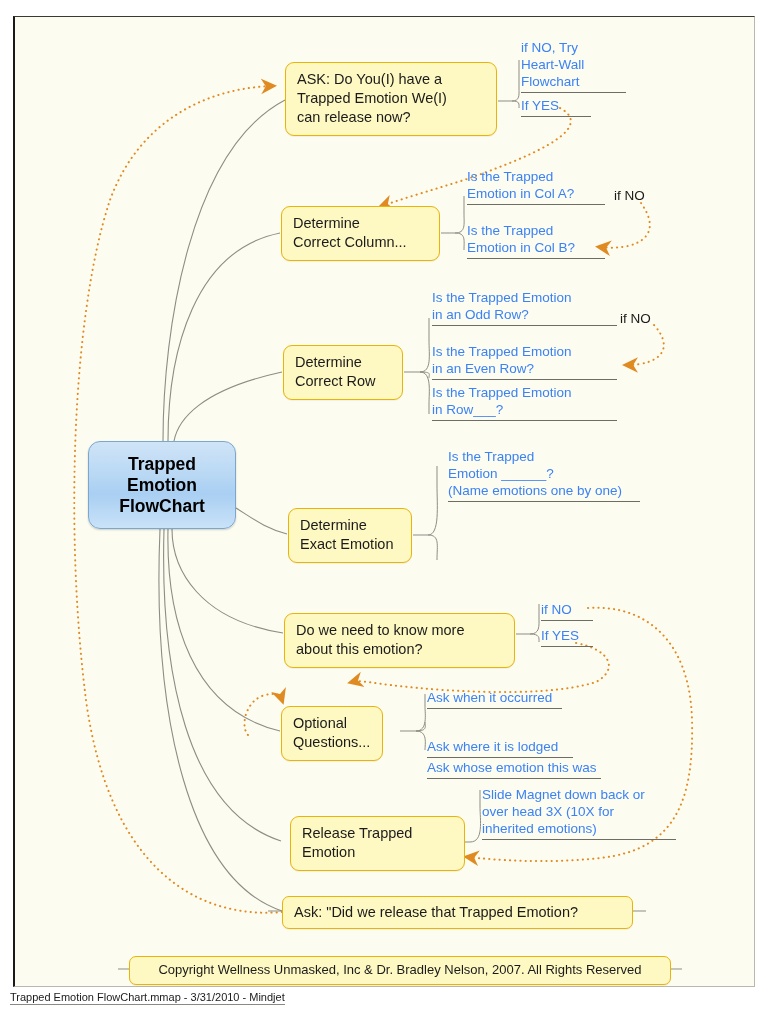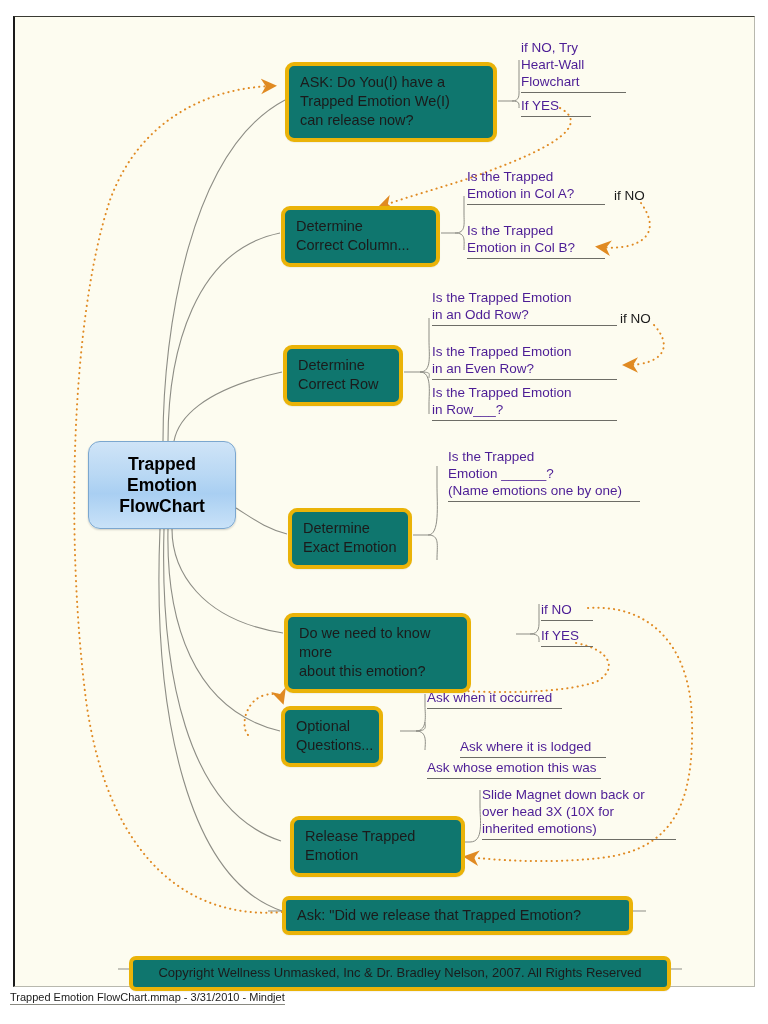--- a/index.html
+++ b/index.html
@@ -28,22 +28,22 @@
   }
   #svglayer {
     position: absolute;
     left: 0; top: 0;
     width: 768px; height: 1024px;
     pointer-events: none;
   }
   
   .node {
     position: absolute;
-    background: #0f766e;
-    border: 4px solid #eab308;
+    background: #fef9c3;
+    border: 1px solid #eab308;
     border-radius: 9px;
     color: #1b1b1b;
     font-size: 14.5px;
     line-height: 1.30;
     padding: 7px 11px 8px 11px;
     white-space: pre-line;
     box-shadow: 0 1px 1px rgba(0,0,0,0.05);
   }
   .node.plain { border-radius: 7px; }
   .central {
@@ -62,21 +62,21 @@
     justify-content: center;
     text-align: center;
     white-space: pre-line;
     box-shadow: 0 1px 2px rgba(0,0,0,0.18);
   }
   
   .sub {
     position: absolute;
     font-size: 13.5px;
     line-height: 1.26;
-    color: #4c1d95;
+    color: #3b82f6;
     white-space: pre-line;
     padding-bottom: 2px;
     border-bottom: 1px solid #6d6d66;
   }
   .tinylabel {
     position: absolute;
     font-size: 13.5px;
     line-height: 1.25;
     color: #1b1b1b;
     white-space: pre-line;
@@ -189,21 +189,21 @@
 
   <div class="node" style="left:281px; top:206px; width:159px;">Determine
 Correct Column...</div>
 
   <div class="node" style="left:283px; top:345px; width:120px;">Determine
 Correct Row</div>
 
   <div class="node" style="left:288px; top:508px; width:124px;">Determine
 Exact Emotion</div>
 
-  <div class="node" style="left:284px; top:613px; width:187px;">Do we need to know more
+  <div class="node" style="left:284px; top:613px; width:231px;">Do we need to know more
 about this emotion?</div>
 
   <div class="node" style="left:281px; top:706px; width:102px;">Optional
 Questions...</div>
 
   <div class="node" style="left:290px; top:816px; width:175px;">Release  Trapped
 Emotion</div>
 
   <div class="node plain" style="left:282px; top:896px; width:351px; font-size:14.5px; padding:6px 11px;">Ask: "Did we release that Trapped Emotion?</div>
 
@@ -230,21 +230,21 @@
 
   <div class="sub" style="left:448px; top:448px; width:192px;">Is the Trapped
 Emotion ______?
 (Name emotions one by one)</div>
 
   <div class="sub" style="left:541px; top:601px; width:52px;">if NO</div>
   <div class="sub" style="left:541px; top:627px; width:52px;">If YES</div>
 
   <div class="sub" style="left:427px; top:689px; width:135px;">Ask when it occurred</div>
   <div class="sub" style="left:427px; top:714px; width:174px;margin-top:45px;">Ask whose emotion this was</div>
-  <div class="sub" style="left:427px; top:738px; width:146px;margin-left:33px;">Ask where it is lodged</div>
+  <div class="sub" style="left:427px; top:738px; width:146px;">Ask where it is lodged</div>
 
   <div class="sub" style="left:482px; top:786px; width:194px;">Slide Magnet down back or
 over head 3X (10X for
 inherited emotions)</div>
 
   <div class="footer">Trapped Emotion FlowChart.mmap - 3/31/2010 - Mindjet</div>
 
 </div>
 
 </body></html>

